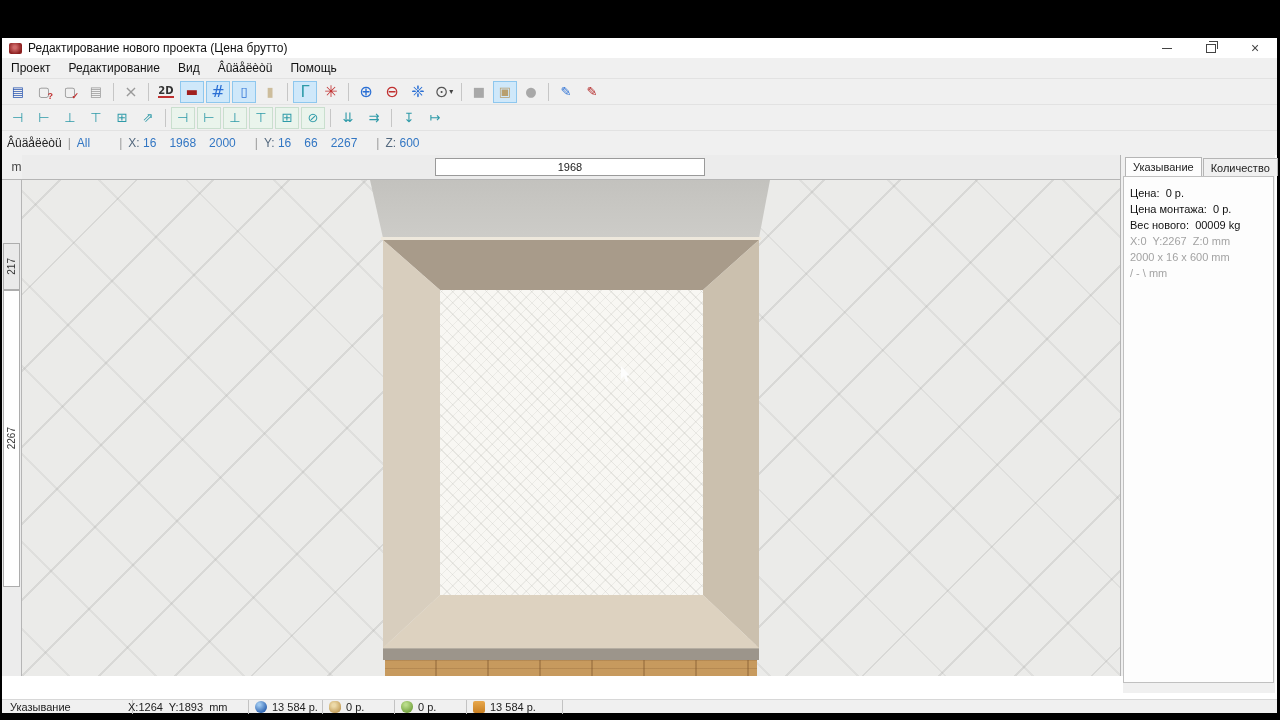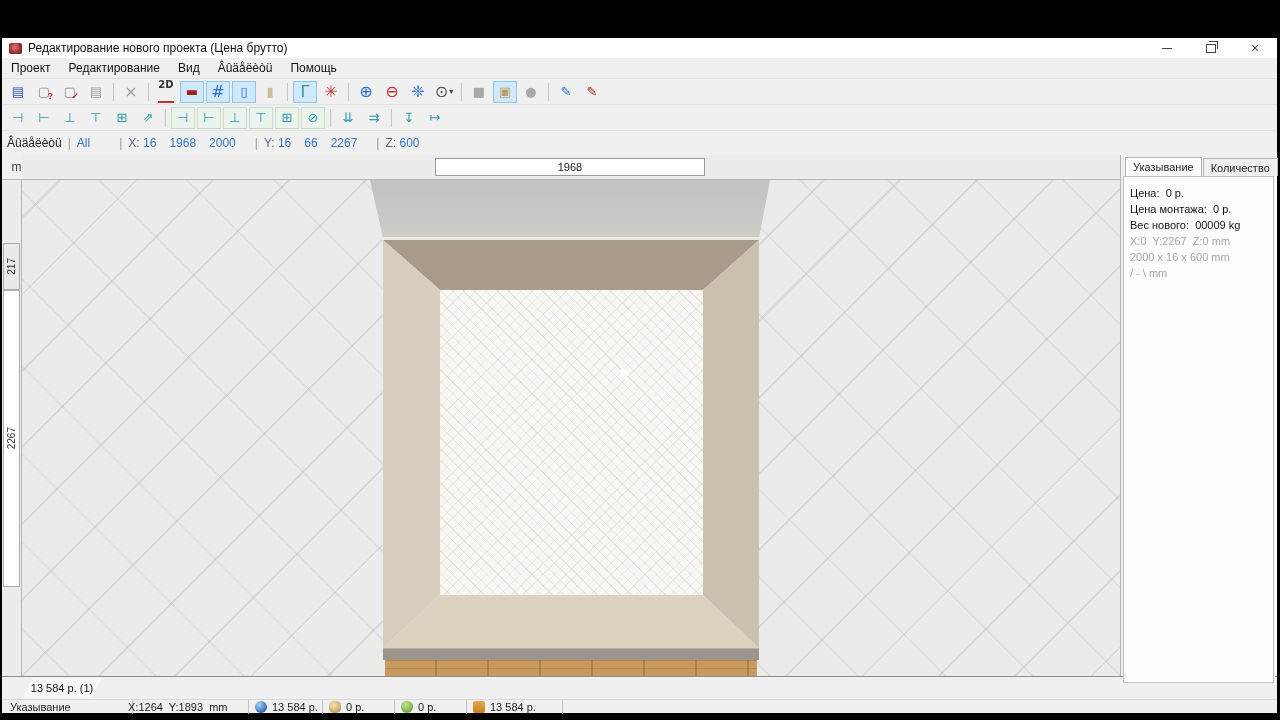--- a/index.html
+++ b/index.html
@@ -31,21 +31,21 @@
   .toolbar{position:absolute;left:0;width:100%;height:26px;background:#f0f0f0;
            border-top:1px solid #e2e2e2;display:flex;align-items:center;padding-left:3px;box-sizing:border-box}
   #tb1{top:40px}#tb2{top:66px}
   .tb-btn{width:24px;height:22px;display:flex;align-items:center;justify-content:center;
           background:transparent;border:1px solid transparent;padding:0;margin:0 1px;position:relative}
   .tb-btn.active{background:#cfe8fa;border-color:#8ec7ee}
   .tb-btn.boxed{background:#eaf4ec;border-color:#c9dfce}
   .glyph{font-size:13px;line-height:1;font-family:"DejaVu Sans","Liberation Sans",sans-serif}
   .glyph.big{font-size:16px}
   .glyph.txt{font-size:10px;font-weight:bold;letter-spacing:0}
-  .glyph.u-red{border-bottom:2px solid #c03030;padding-bottom:11px}
+  .glyph.u-red{border-bottom:2px solid #c03030;padding-bottom:0}
   .ovl{position:absolute;right:2px;bottom:1px;font-size:9px;font-weight:bold;line-height:1}
   .caret{font-size:8px;color:#444;margin-left:1px}
   .tb-sep{width:1px;height:18px;background:#c6c6c6;margin:0 4px;display:inline-block}
 
   
   .filterbar{position:absolute;left:0;top:92px;width:100%;height:25px;background:#f0f0f0;
              display:flex;align-items:center;font-size:12px;color:#222;padding-left:5px;box-sizing:border-box;
              border-top:1px solid #e2e2e2}
   .fb-sep{color:#999;margin:0 6px}
   .fb-label{color:#53687e}
@@ -358,23 +358,20 @@
         <div><span>Цена:</span>&nbsp; <span>0 р.</span></div>
         <div><span>Цена монтажа:</span>&nbsp; <span>0 р.</span></div>
         <div><span>Вес нового:</span>&nbsp; <span>00009 kg</span></div>
         <div class="rp-line-gray pre">X:0  Y:2267  Z:0 mm</div>
         <div class="rp-line-gray pre">2000 x 16 x 600 mm</div>
         <div class="rp-line-gray pre">/ - \ mm</div>
       </div>
     </div>
   </div>
 
-  <div class="sheetbar">
-    <div class="sheet-tab">13 584 р. (1)</div>
-  </div>
 
   <div class="statusbar">
     <span class="sb-item" style="left:8px">Указывание</span>
     <span class="sb-sep" style="left:130px"></span>
     <span class="sb-item pre" style="left:126px">X:1264  Y:1893  mm</span>
     <span class="sb-sep" style="left:246px"></span>
     <span class="sb-item" style="left:253px">
       <span class="si si-globe"></span>
       <span>13 584 р.</span>
     </span>

